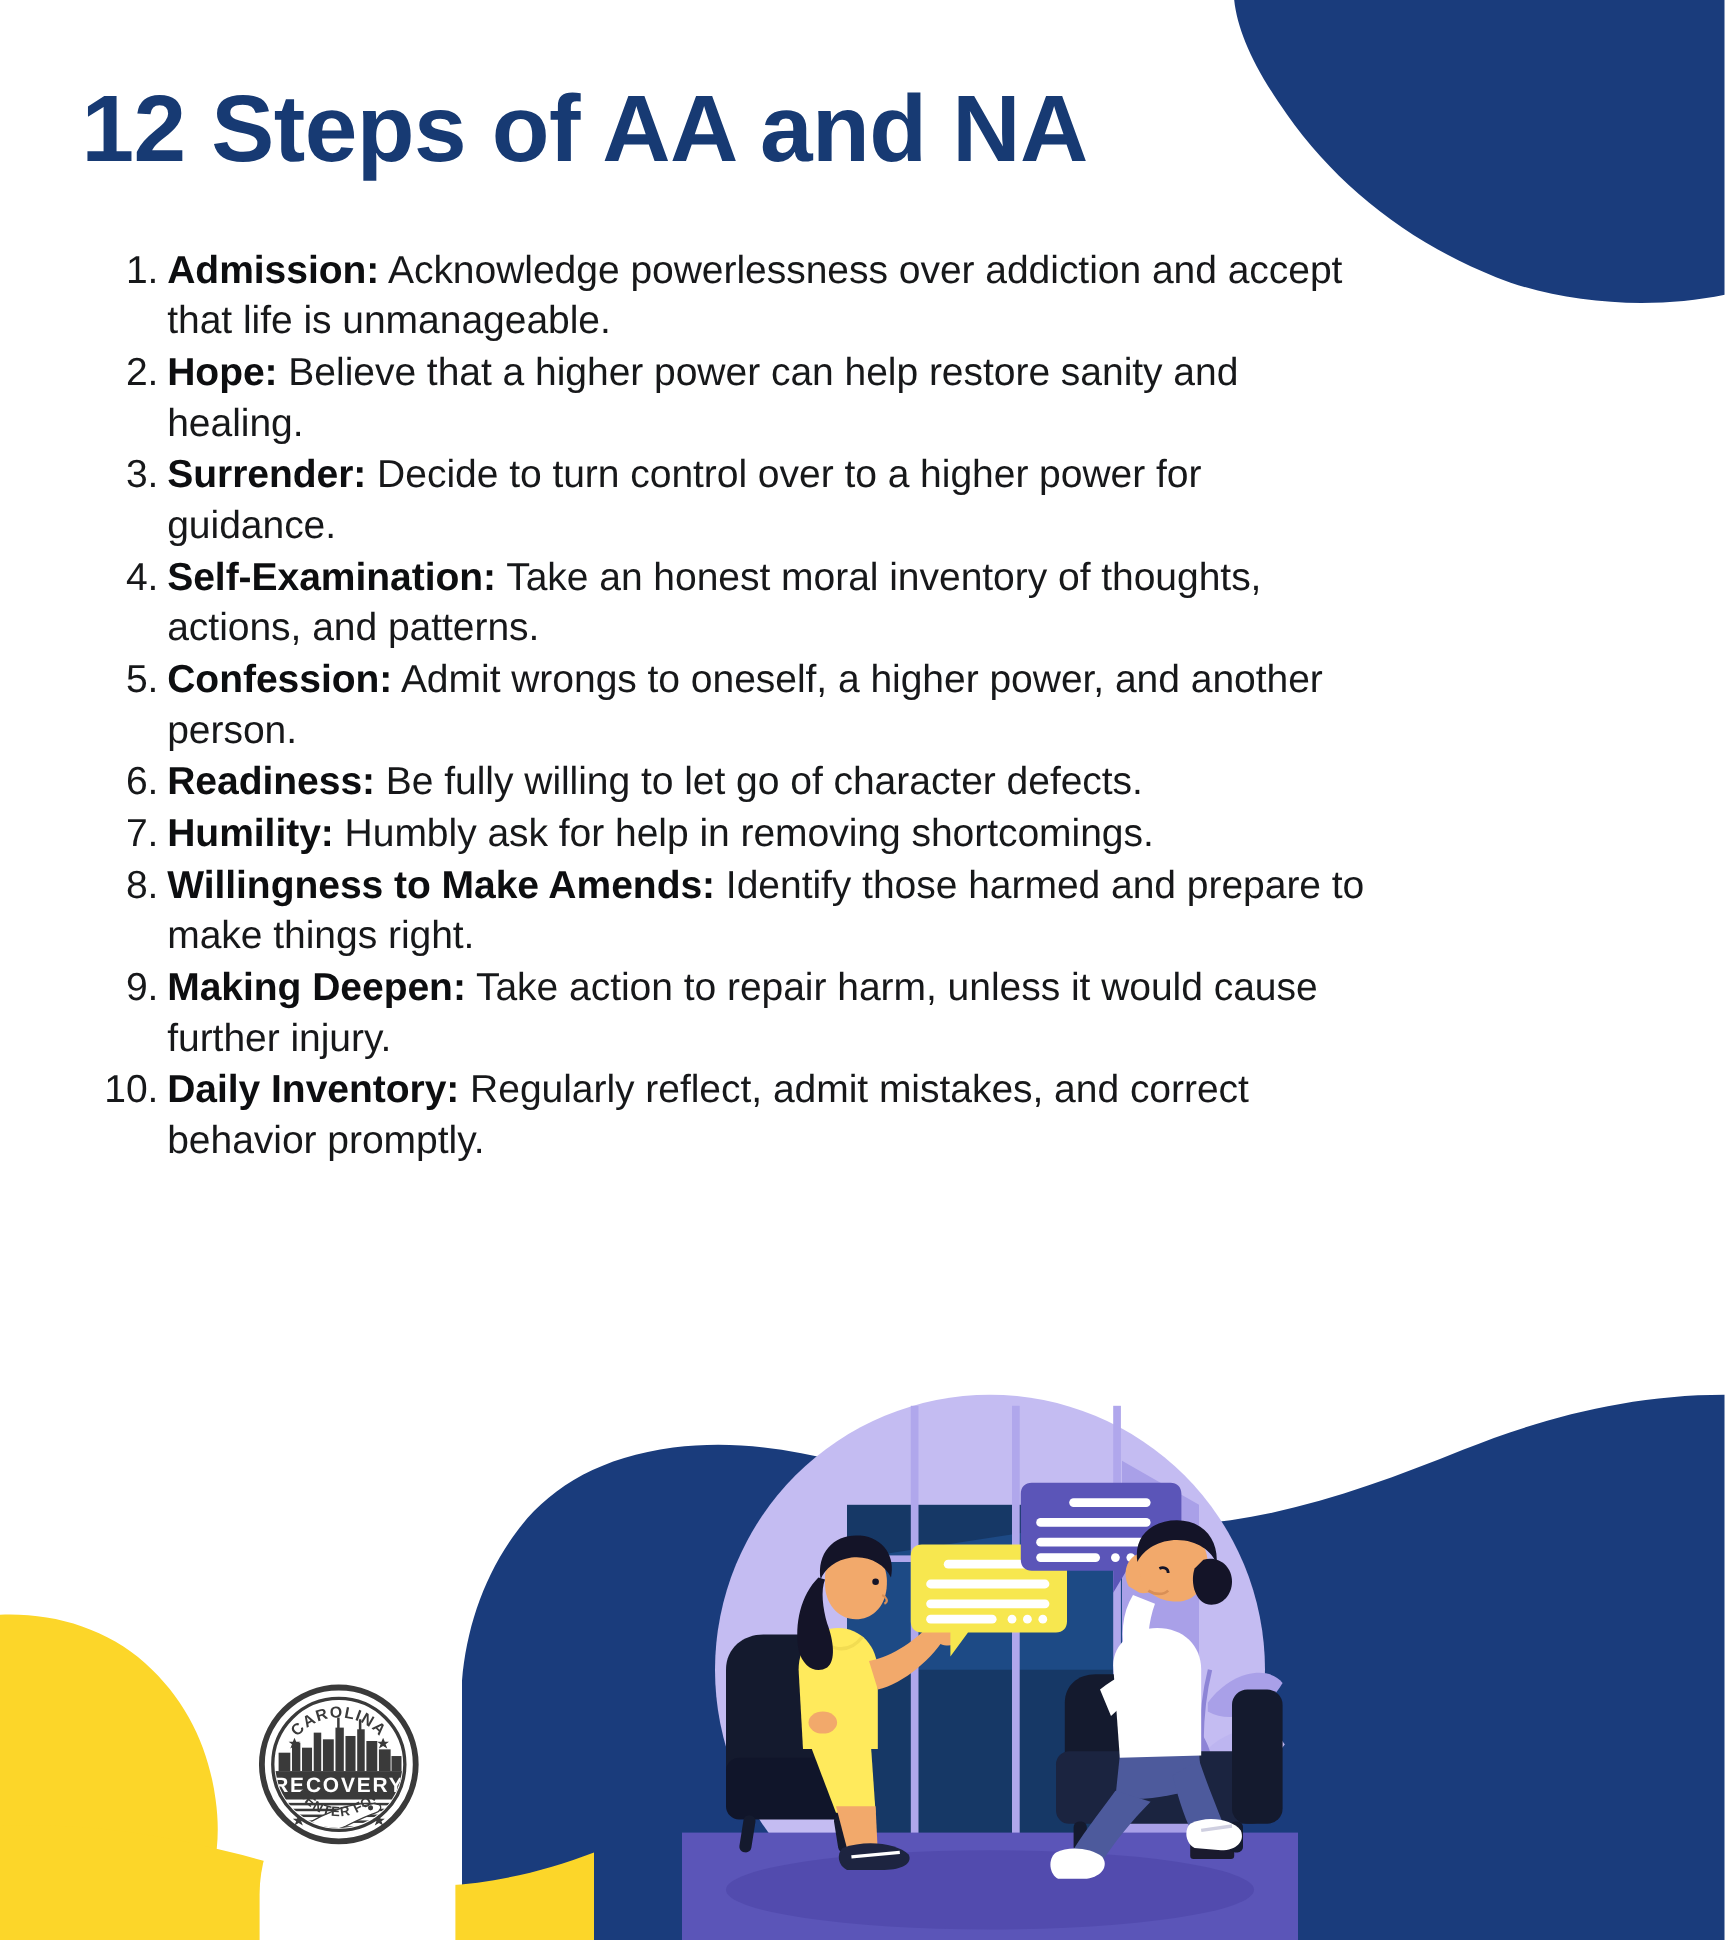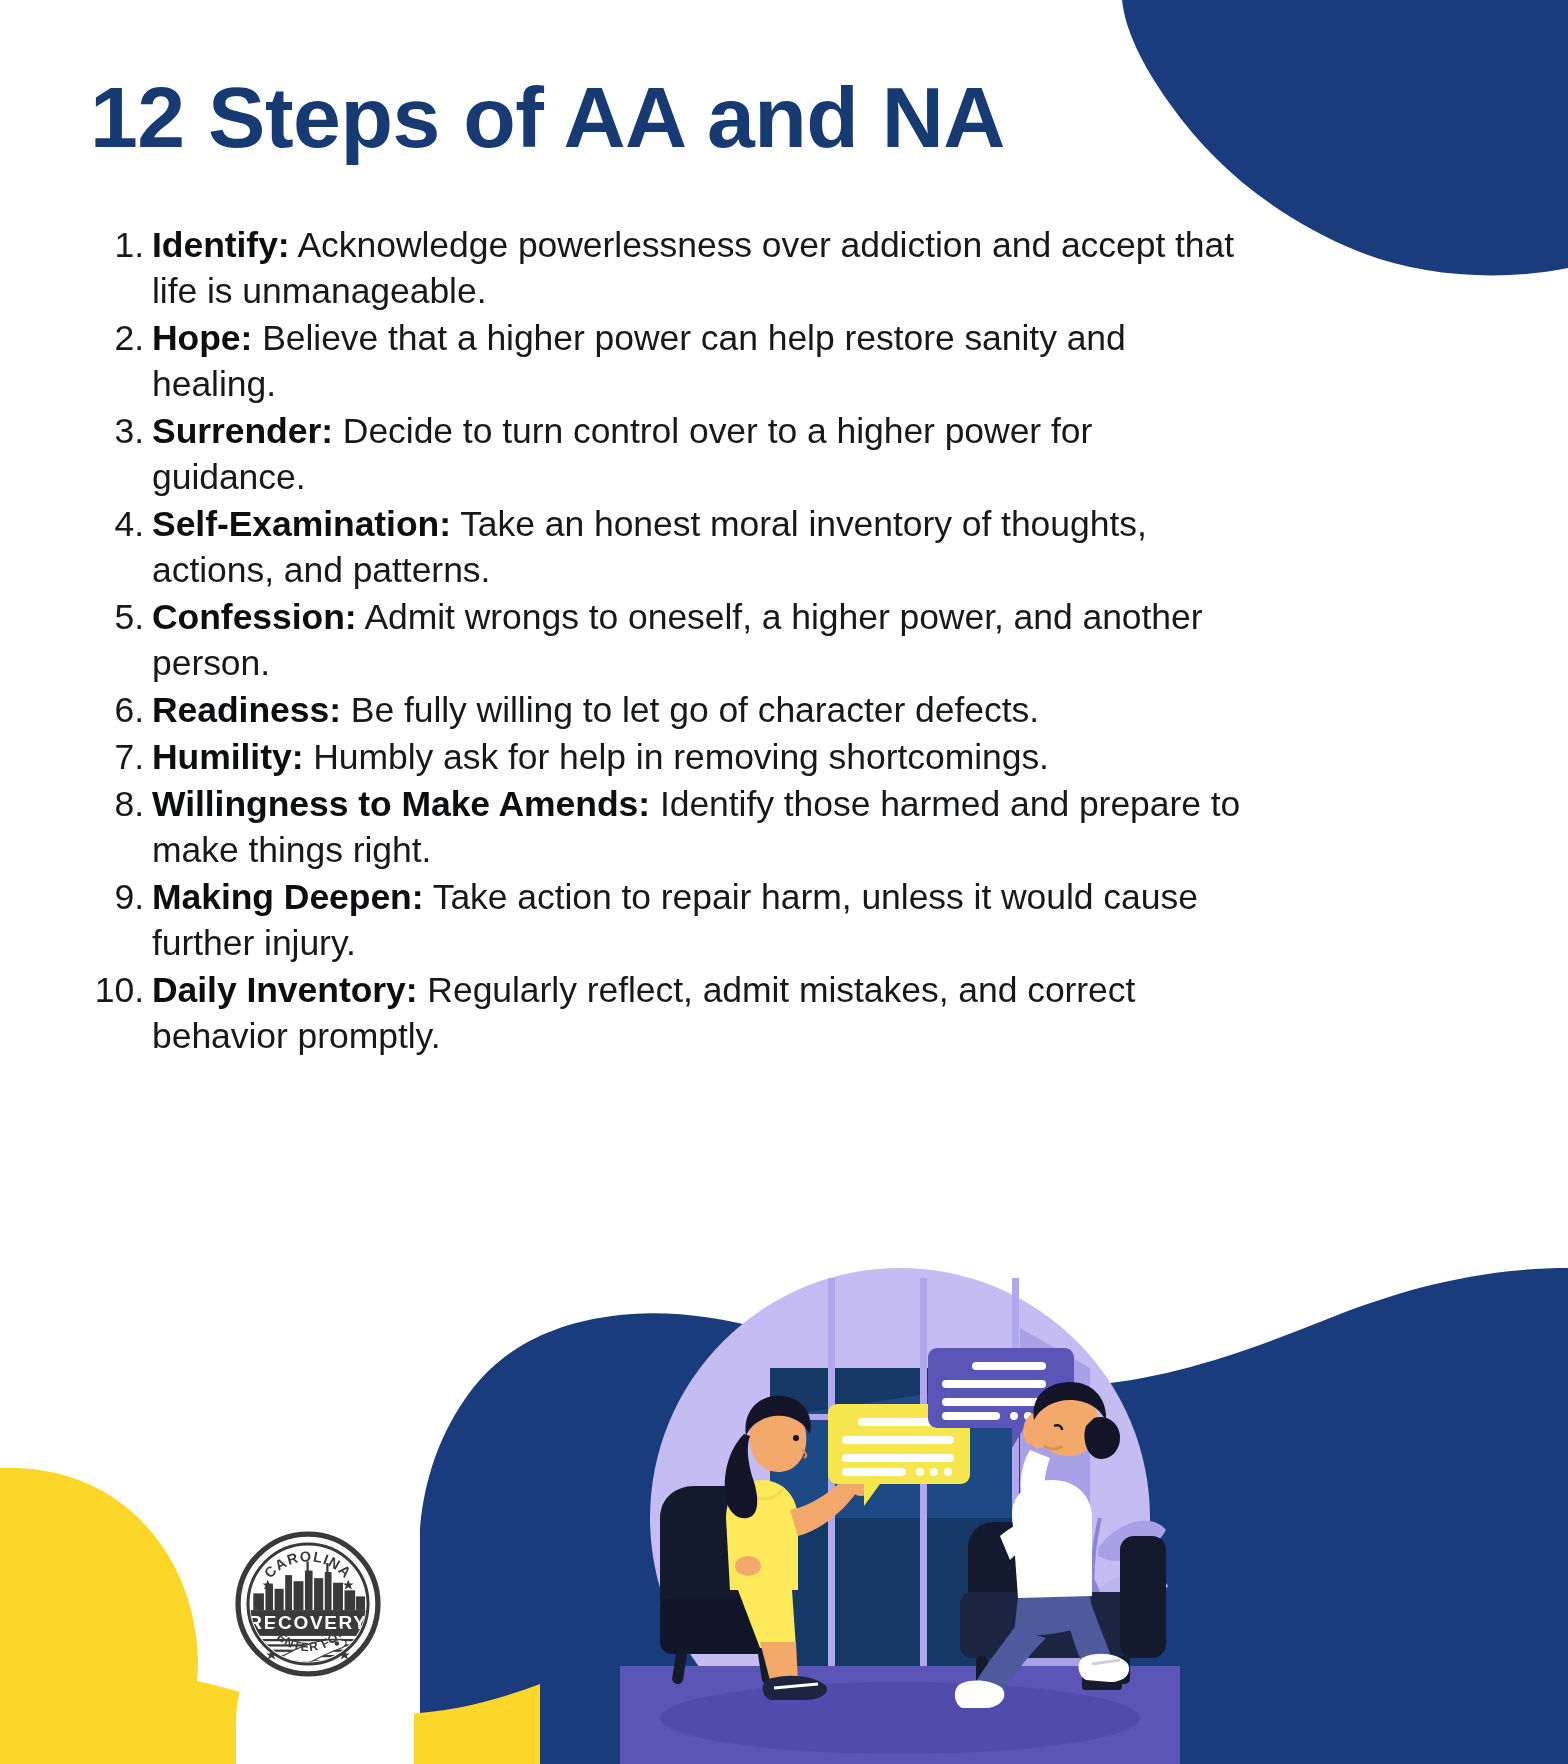--- a/index.html
+++ b/index.html
@@ -35,21 +35,20 @@
     left: 74px;
     top: 74px;
     font-family: "Liberation Sans Narrow", "Liberation Sans", sans-serif;
     font-size: 86px;
     line-height: 1.0;
     font-weight: bold;
     letter-spacing: -0.5px;
     color: #173A73;
     white-space: nowrap;
     z-index: 5;
-    margin-left: 16px;
   }
 
   
   #steps {
     position: absolute;
     left: 80px;
     top: 222px;
     width: 1170px;
     z-index: 5;
     list-style: none;
@@ -134,21 +133,21 @@
     <path d="M236,1722 C236,1660 280,1616 322,1612
              C370,1608 414,1652 414,1714
              L414,1764 L236,1764 Z" fill="#ffffff"></path>
   </svg>
 
   <h1 id="title">12 Steps of AA and NA</h1>
 
   <ol id="steps">
 
     <li class="step">
-      <span class="step-num">1.</span><span class="step-term">Identify:</span> <span class="step-desc">Acknowledge powerlessness over addiction and accept that life is unmanageable.</span>
+      <span class="step-num">1.</span><span class="step-term">Admission:</span> <span class="step-desc">Acknowledge powerlessness over addiction and accept that life is unmanageable.</span>
     </li>
 
     <li class="step">
       <span class="step-num">2.</span><span class="step-term">Hope:</span> <span class="step-desc">Believe that a higher power can help restore sanity and healing.</span>
     </li>
 
     <li class="step">
       <span class="step-num">3.</span><span class="step-term">Surrender:</span> <span class="step-desc">Decide to turn control over to a higher power for guidance.</span>
     </li>
 

